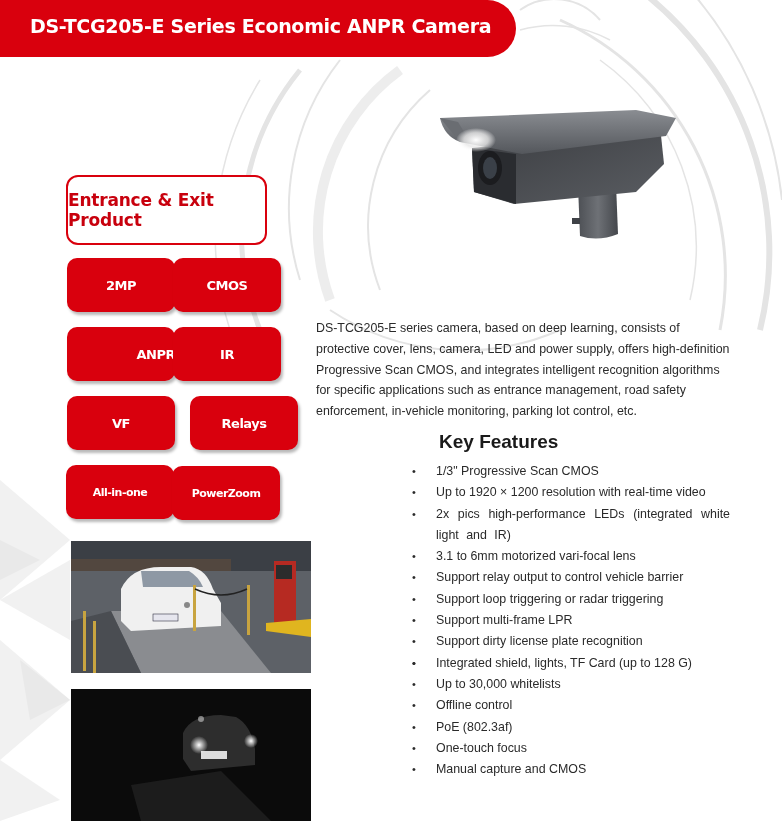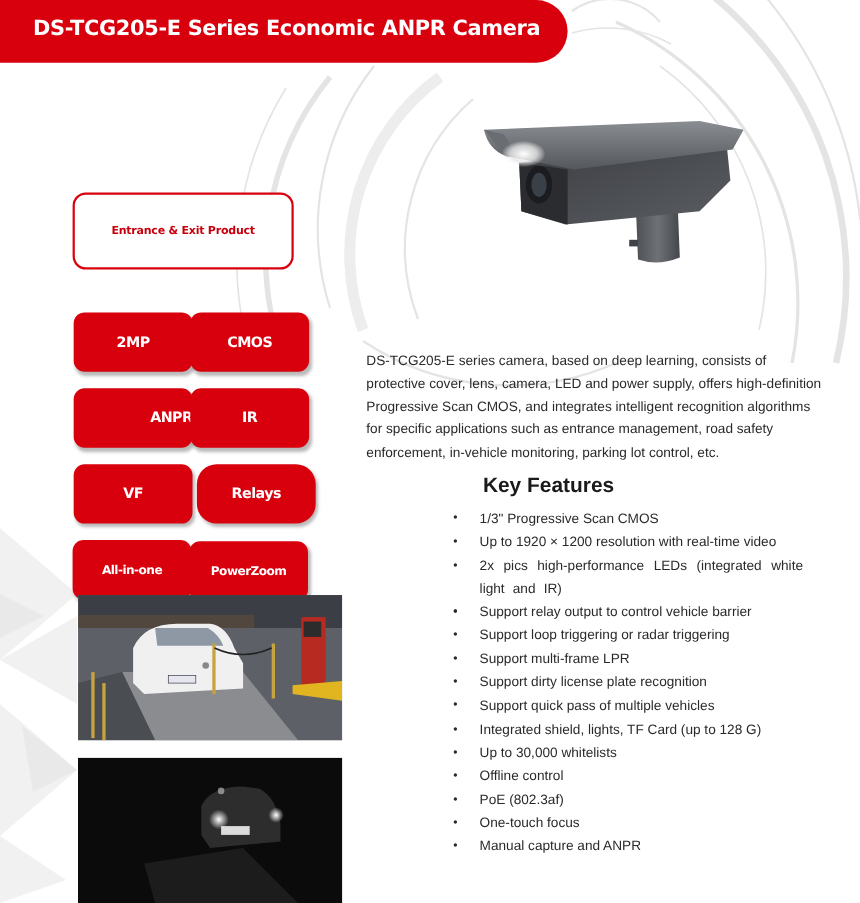--- a/index.html
+++ b/index.html
@@ -17,49 +17,47 @@
     color: #ffffff; font-size: 19px; font-weight: bold;
     font-family: "DejaVu Sans", sans-serif; letter-spacing: -0.3px;
   }
 
   .category-box {
     position: absolute; left: 66px; top: 175px; width: 201px; height: 70px;
     border: 2.5px solid #d9000d; border-radius: 12px; background: #fff;
     display: flex; align-items: center; justify-content: center;
   }
   .category-box span {
-    color: #c8000d; font-weight: bold; font-size: 10px;
+    color: #c8000d; font-weight: bold; font-size: 17px;
     font-family: "DejaVu Sans", sans-serif; letter-spacing: -0.2px;
   }
 
   .tag {
     position: absolute; width: 108px; height: 54px; background: #d9000d;
     border-radius: 10px; display: flex; align-items: center; justify-content: center;
     box-shadow: 2px 3px 3px rgba(0,0,0,0.28);
-    margin-top: 26px;
   }
   .tag span {
     color: #ffffff; font-weight: bold; font-size: 13px;
     font-family: "DejaVu Sans", sans-serif; letter-spacing: -0.5px;
   }
   .tag.small span { font-size: 11px; }
 
   .camera-wrap { position: absolute; left: 436px; top: 96px; width: 240px; height: 150px; }
 
   .photo {
     position: absolute; left: 71px; width: 240px; overflow: hidden;
   }
   .photo-day { top: 541px; height: 132px; background: #6d7177; }
   .photo-night { top: 689px; height: 132px; background: #0a0a0a; }
 
   .description {
     position: absolute; left: 316px; top: 318px; width: 420px;
     font-family: "Liberation Sans", sans-serif; font-size: 12.4px; line-height: 20.8px;
     color: #2a2a2a;
-    margin-left: 17px;
   }
 
   .kf-title {
     position: absolute; left: 439px; top: 431px;
     font-size: 19px; font-weight: bold; color: #1a1a1a;
     font-family: Liberation Sans, sans-serif;
   }
 
   .features { position: absolute; left: 410px; top: 461px; width: 320px; list-style: none; }
   .features li {
@@ -116,21 +114,21 @@
 </div>
 <div class="tag" style="left:67px; top:327px;justify-content:flex-end;">
   <span>ANPR</span>
 </div>
 <div class="tag" style="left:173px; top:327px;">
   <span>IR</span>
 </div>
 <div class="tag" style="left:67px; top:396px;">
   <span>VF</span>
 </div>
-<div class="tag" style="left:179px; top:396px;border-radius:18px;">
+<div class="tag" style="left:190px; top:396px;">
   <span>Relays</span>
 </div>
 <div class="tag small" style="left:66px; top:465px;">
   <span>All-in-one</span>
 </div>
 <div class="tag small" style="left:172px; top:466px;">
   <span>PowerZoom</span>
 </div>
 
 <div class="camera-wrap">
@@ -219,25 +217,25 @@
 
 <div class="kf-title">Key Features</div>
 
 <ul class="features">
   <li><span class="bullet">•</span><span>1/3" Progressive Scan CMOS</span></li>
   <li><span class="bullet">•</span><span>Up to 1920 × 1200 resolution with real-time video</span></li>
   <li class="justify">
       <span class="bullet">•</span>
       <span class="txt">2x pics high-performance LEDs (integrated white light and IR)</span>
     </li>
-  <li><span class="bullet">•</span></li>
+  <li><span class="bullet">•</span><span>3.1 to 6mm motorized vari-focal lens</span></li>
   <li><span class="bullet">•</span><span>Support relay output to control vehicle barrier</span></li>
   <li><span class="bullet">•</span><span>Support loop triggering or radar triggering</span></li>
   <li><span class="bullet">•</span><span>Support multi-frame LPR</span></li>
   <li><span class="bullet">•</span><span>Support dirty license plate recognition</span></li>
-  <li><span class="bullet">•</span><span>Support quick pass of multiple vehicles</span></li>
+  <li><span class="bullet">•</span></li>
   <li><span class="bullet">•</span><span>Integrated shield, lights, TF Card (up to 128 G)</span></li>
   <li><span class="bullet">•</span><span>Up to 30,000 whitelists</span></li>
   <li><span class="bullet">•</span><span>Offline control</span></li>
   <li><span class="bullet">•</span><span>PoE (802.3af)</span></li>
   <li><span class="bullet">•</span><span>One-touch focus</span></li>
-  <li><span class="bullet">•</span><span>Manual capture and ANPR</span></li>
+  <li><span class="bullet">•</span><span>Manual capture and CMOS</span></li>
 </ul>
 
 </body></html>

